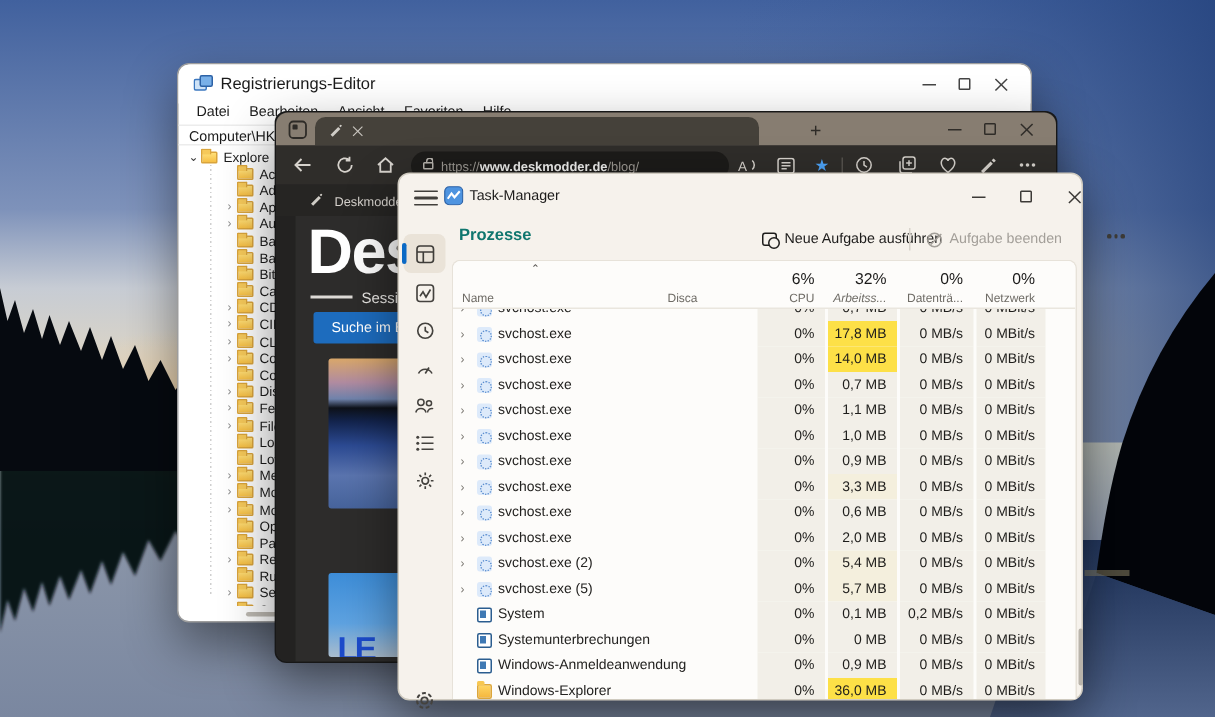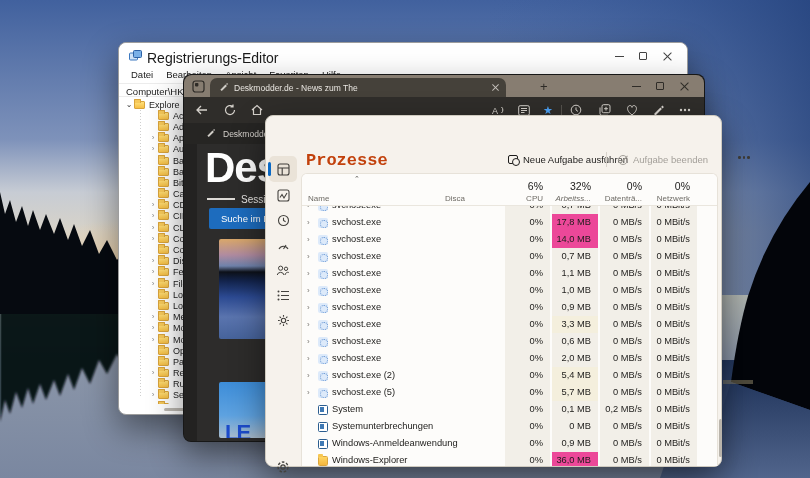--- a/index.html
+++ b/index.html
@@ -14,21 +14,21 @@
   .glyph-min{width:9px;height:1px;background:currentColor;display:block;}
   .glyph-max{width:8px;height:8px;border:1px solid currentColor;border-radius:1px;display:block;}
   .glyph-close{position:relative;width:9px;height:9px;display:block;}
   .glyph-close::before,.glyph-close::after{content:"";position:absolute;left:4px;top:-1px;width:1px;height:11px;background:currentColor;}
   .glyph-close::before{transform:rotate(45deg);} .glyph-close::after{transform:rotate(-45deg);}
 
   
   .regedit{left:118px;top:42px;width:570px;height:373px;background:#fff;border:1px solid #9d9d9d;}
   .reg-title{position:absolute;left:0;top:0;right:0;height:26px;background:#fff;border-radius:8px 8px 0 0;}
   .reg-title .appicon{position:absolute;left:10px;top:7px;}
-  .reg-title .ttl{position:absolute;left:28px;top:7px;font-size:14px;color:#1b1b1b;}
+  .reg-title .ttl{position:absolute;left:28px;top:7px;font-size:11px;color:#1b1b1b;}
   .reg-controls{position:absolute;top:4px;left:488px;color:#444;display:flex;}
   .reg-menubar{position:absolute;left:0;top:26px;right:0;height:14px;display:flex;gap:0;padding-left:12px;}
   .reg-menubar span{font-size:9.5px;color:#1b1b1b;padding:0 9px 0 0;margin-right:4px;}
   .reg-address{position:absolute;left:0;top:40px;right:0;height:14px;border-top:1px solid #ececec;border-bottom:1px solid #ececec;}
   .reg-address span{position:absolute;left:7px;top:2px;font-size:9.5px;color:#1b1b1b;}
   .reg-tree{position:absolute;left:0;top:56px;bottom:10px;right:0;overflow:hidden;}
   .rt-guide{position:absolute;left:21px;top:8px;bottom:8px;width:1px;
     background:repeating-linear-gradient(to bottom,#cfcfcf 0 1px,transparent 1px 3px);}
   .rt-item{position:relative;height:11.2px;display:flex;align-items:center;font-size:9px;color:#1c1c1c;white-space:nowrap;}
   .rt-item.root{padding-left:6px;}
@@ -83,21 +83,21 @@
   .tm-title{position:absolute;left:0;top:0;right:0;height:30px;}
   .tm-title .ttl{position:absolute;left:47px;top:9px;font-size:9.5px;color:#1c1b1a;}
   .tm-controls{position:absolute;top:6px;left:374px;color:#3c3a37;display:flex;gap:8px;}
   .tm-hamburger{position:absolute;left:10px;top:8px;width:16px;height:14px;}
   .tm-hamburger i{display:block;height:1.4px;background:#413f3b;margin-top:3px;border-radius:1px;}
   .tm-sidebar{position:absolute;left:0;top:30px;width:36px;bottom:0;}
   .tm-nav{position:absolute;left:3px;width:28px;height:26px;display:flex;align-items:center;justify-content:center;border-radius:5px;color:#44423e;}
   .tm-nav.sel{background:#eae3d8;}
   .tm-nav.sel::before{content:"";position:absolute;left:-1px;top:6px;width:3px;height:14px;border-radius:2px;background:#0a69c5;}
   .tm-main-header{position:absolute;left:36px;top:30px;right:0;height:27px;}
-  .tm-page-title{position:absolute;left:4px;top:5px;font-size:17px;font-weight:bold;color:#c2410c;font-family:Liberation Mono, monospace;}
+  .tm-page-title{position:absolute;left:4px;top:5px;font-size:11px;font-weight:bold;color:#0f766e;}
   .tm-btn{position:absolute;top:3px;height:21px;display:flex;align-items:center;gap:5px;font-size:9.5px;color:#1d1c1b;padding:0 6px;border-radius:4px;}
   .tm-btn.disabled{color:#a39f99;}
   .tm-sep{position:absolute;left:304px;top:6px;width:1px;height:15px;background:#d8d3cb;}
   .tm-more{position:absolute;left:436px;top:10px;display:flex;gap:2px;}
   .tm-more i{width:2.5px;height:2.5px;border-radius:50%;background:#3b3935;}
   .nosign{position:relative;width:10px;height:10px;border:1px solid currentColor;border-radius:50%;flex:none;}
   .nosign::before{content:"";position:absolute;left:-0.5px;top:3.8px;width:10px;height:1px;background:currentColor;transform:rotate(-45deg);}
   .runicon{position:relative;width:10px;height:9px;border:1px solid #1d1c1b;border-radius:2px;flex:none;}
   .runicon::before{content:"";position:absolute;right:-3px;bottom:-3px;width:6px;height:6px;border-radius:50%;background:#f6f2ec;border:1px solid #1d1c1b;}
 
@@ -115,21 +115,21 @@
   .ic-service{background:#ddeafa;border-radius:2px;}
   .ic-service::before{content:"";position:absolute;left:2px;top:2px;width:6px;height:6px;border-radius:50%;
     border:1.5px dotted #5d8fd0;}
   .ic-system{border:1.2px solid #2b5d8f;border-radius:1.5px;background:#fff;}
   .ic-system::before{content:"";position:absolute;left:1.1px;top:1.1px;width:4px;height:5.5px;background:#3f79b4;}
   .ic-folder{background:linear-gradient(180deg,#ffd561,#f5b73e);border-radius:1.5px;border:1px solid #dca63b;}
   .ic-folder::before{content:"";position:absolute;left:-1px;top:-2.5px;width:4.5px;height:2.5px;background:#f7c751;border-radius:1px 1px 0 0;}
   .pr-name{position:absolute;left:30px;top:3px;font-size:9.3px;color:#232220;white-space:nowrap;}
   .pr-cell{position:absolute;top:0;height:17px;font-size:9.3px;color:#1e1d1b;text-align:right;line-height:17px;background:#f2efe8;}
   .pr-cell.heat1{background:#f4efdd;}
-  .pr-cell.heat2{background:#ec4899;}
+  .pr-cell.heat2{background:#fde047;}
   .tm-scroll{position:absolute;left:453px;top:303px;width:2.5px;height:38px;background:#b9b4ab;border-radius:2px;}
 
   .c-cpu{left:203px;width:45px;padding-right:7px;}
   .c-mem{left:250px;width:46px;padding-right:7px;}
   .c-disk{left:298px;width:49px;padding-right:7px;}
   .c-net{left:349px;width:46px;padding-right:7px;}
 </style>
 </head>
 <body>
 
@@ -384,21 +384,20 @@
   <div class="window edge">
     <div class="edge-tabbar">
       <svg class="abs" style="left:8px;top:5px;" width="13" height="13" viewBox="0 0 13 13">
         <rect x="1" y="1" width="11" height="11" rx="2.5" fill="none" stroke="#2e2b27" stroke-width="1.2"></rect>
         <rect x="3" y="3" width="3.4" height="3.4" rx="0.8" fill="#2e2b27"></rect>
       </svg>
       <div class="edge-tab">
         <svg width="9" height="9" viewBox="0 0 10 10" style="margin-right:6px;flex:none;">
           <path d="M1.5 8.5 L7.2 2.8 L8.8 4.4 L3.1 10 Z M7.9 2.1 L9 1 L10 2 L8.9 3.1 Z" transform="translate(0,-1)" fill="#cfccc6"></path>
         </svg>
-        <span class="t-title">Deskmodder.de - News zum The</span>
         <span style="width:9px;height:9px;flex:none;">
           <span class="glyph-close" style="transform:scale(.8);color:#c9c5bf;"></span>
         </span>
       </div>
       <span class="edge-newtab">+</span>
       <span class="edge-controls">
         <span class="winbtn">
             <span class="glyph-min"></span>
           </span>
         <span class="winbtn">
@@ -419,20 +418,24 @@
       <span class="tb-ic" style="left:35px;">
         <svg width="12" height="12" viewBox="0 0 12 12">
             <path d="M10.5 6 a4.5 4.5 0 1 1 -1.6-3.4 M9 0.5 V3 H6.5" fill="none" stroke="#d6d2cc" stroke-width="1.2"></path>
           </svg>
       </span>
       <span class="tb-ic" style="left:62px;">
         <svg width="12" height="12" viewBox="0 0 12 12">
             <path d="M1 6 L6 1.5 L11 6 M2.5 5.2 V10.5 H9.5 V5.2" fill="none" stroke="#d6d2cc" stroke-width="1.2"></path>
           </svg>
       </span>
+      <div class="edge-pill">
+        <span class="lock"></span>
+        <span class="url"><span class="dim">https://</span><span class="host">www.deskmodder.de</span><span class="dim">/blog/</span></span>
+      </div>
       <span class="tb-ic" style="left:303px;">
         <svg width="13" height="11" viewBox="0 0 13 11">
             <text x="0" y="9" font-size="9" fill="#d6d2cc" font-family="Liberation Sans, sans-serif">A</text>
             <path d="M9.5 2 a4 4 0 0 1 0 6" fill="none" stroke="#d6d2cc"></path>
           </svg>
       </span>
       <span class="tb-ic" style="left:329px;">
         <svg width="12" height="11" viewBox="0 0 12 11">
             <rect x="0.7" y="0.7" width="10.6" height="9.6" rx="1.5" fill="none" stroke="#d6d2cc"></rect>
             <path d="M3 3.5 H9 M3 5.5 H9 M3 7.5 H6.5" stroke="#d6d2cc"></path>
@@ -498,20 +501,43 @@
         </div>
         <div class="dm-thumb2">
           <div class="building"></div>
           <div class="letters">LE</div>
         </div>
       </div>
     </div>
   </div>
 
   <div class="window tm">
+    <div class="tm-title">
+      <span class="tm-hamburger">
+          <i></i>
+          <i></i>
+          <i></i>
+        </span>
+      <svg class="abs" style="left:30px;top:8px;" width="13" height="13" viewBox="0 0 13 13">
+        <rect x="0.5" y="0.5" width="12" height="12" rx="3" fill="#4e94e0" stroke="#2d62a6" stroke-width="0.8"></rect>
+        <path d="M2.5 8.5 L5 5 L7 7.5 L10.5 3.5" fill="none" stroke="#fff" stroke-width="1.4"></path>
+      </svg>
+      <span class="ttl">Task-Manager</span>
+      <span class="tm-controls">
+        <span class="winbtn">
+            <span class="glyph-min"></span>
+          </span>
+        <span class="winbtn">
+            <span class="glyph-max"></span>
+          </span>
+        <span class="winbtn">
+            <span class="glyph-close"></span>
+          </span>
+      </span>
+    </div>
 
     <div class="tm-sidebar">
       <span class="tm-nav sel" style="top:10px;">
         <svg width="13" height="13" viewBox="0 0 13 13">
             <rect x="1" y="1" width="11" height="11" rx="2" fill="none" stroke="#3f3d39" stroke-width="1.1"></rect>
             <path d="M1 5 H12 M5.2 5 V12" stroke="#3f3d39" stroke-width="1.1"></path>
           </svg>
       </span>
       <span class="tm-nav" style="top:36px;">
         <svg width="13" height="13" viewBox="0 0 13 13">

